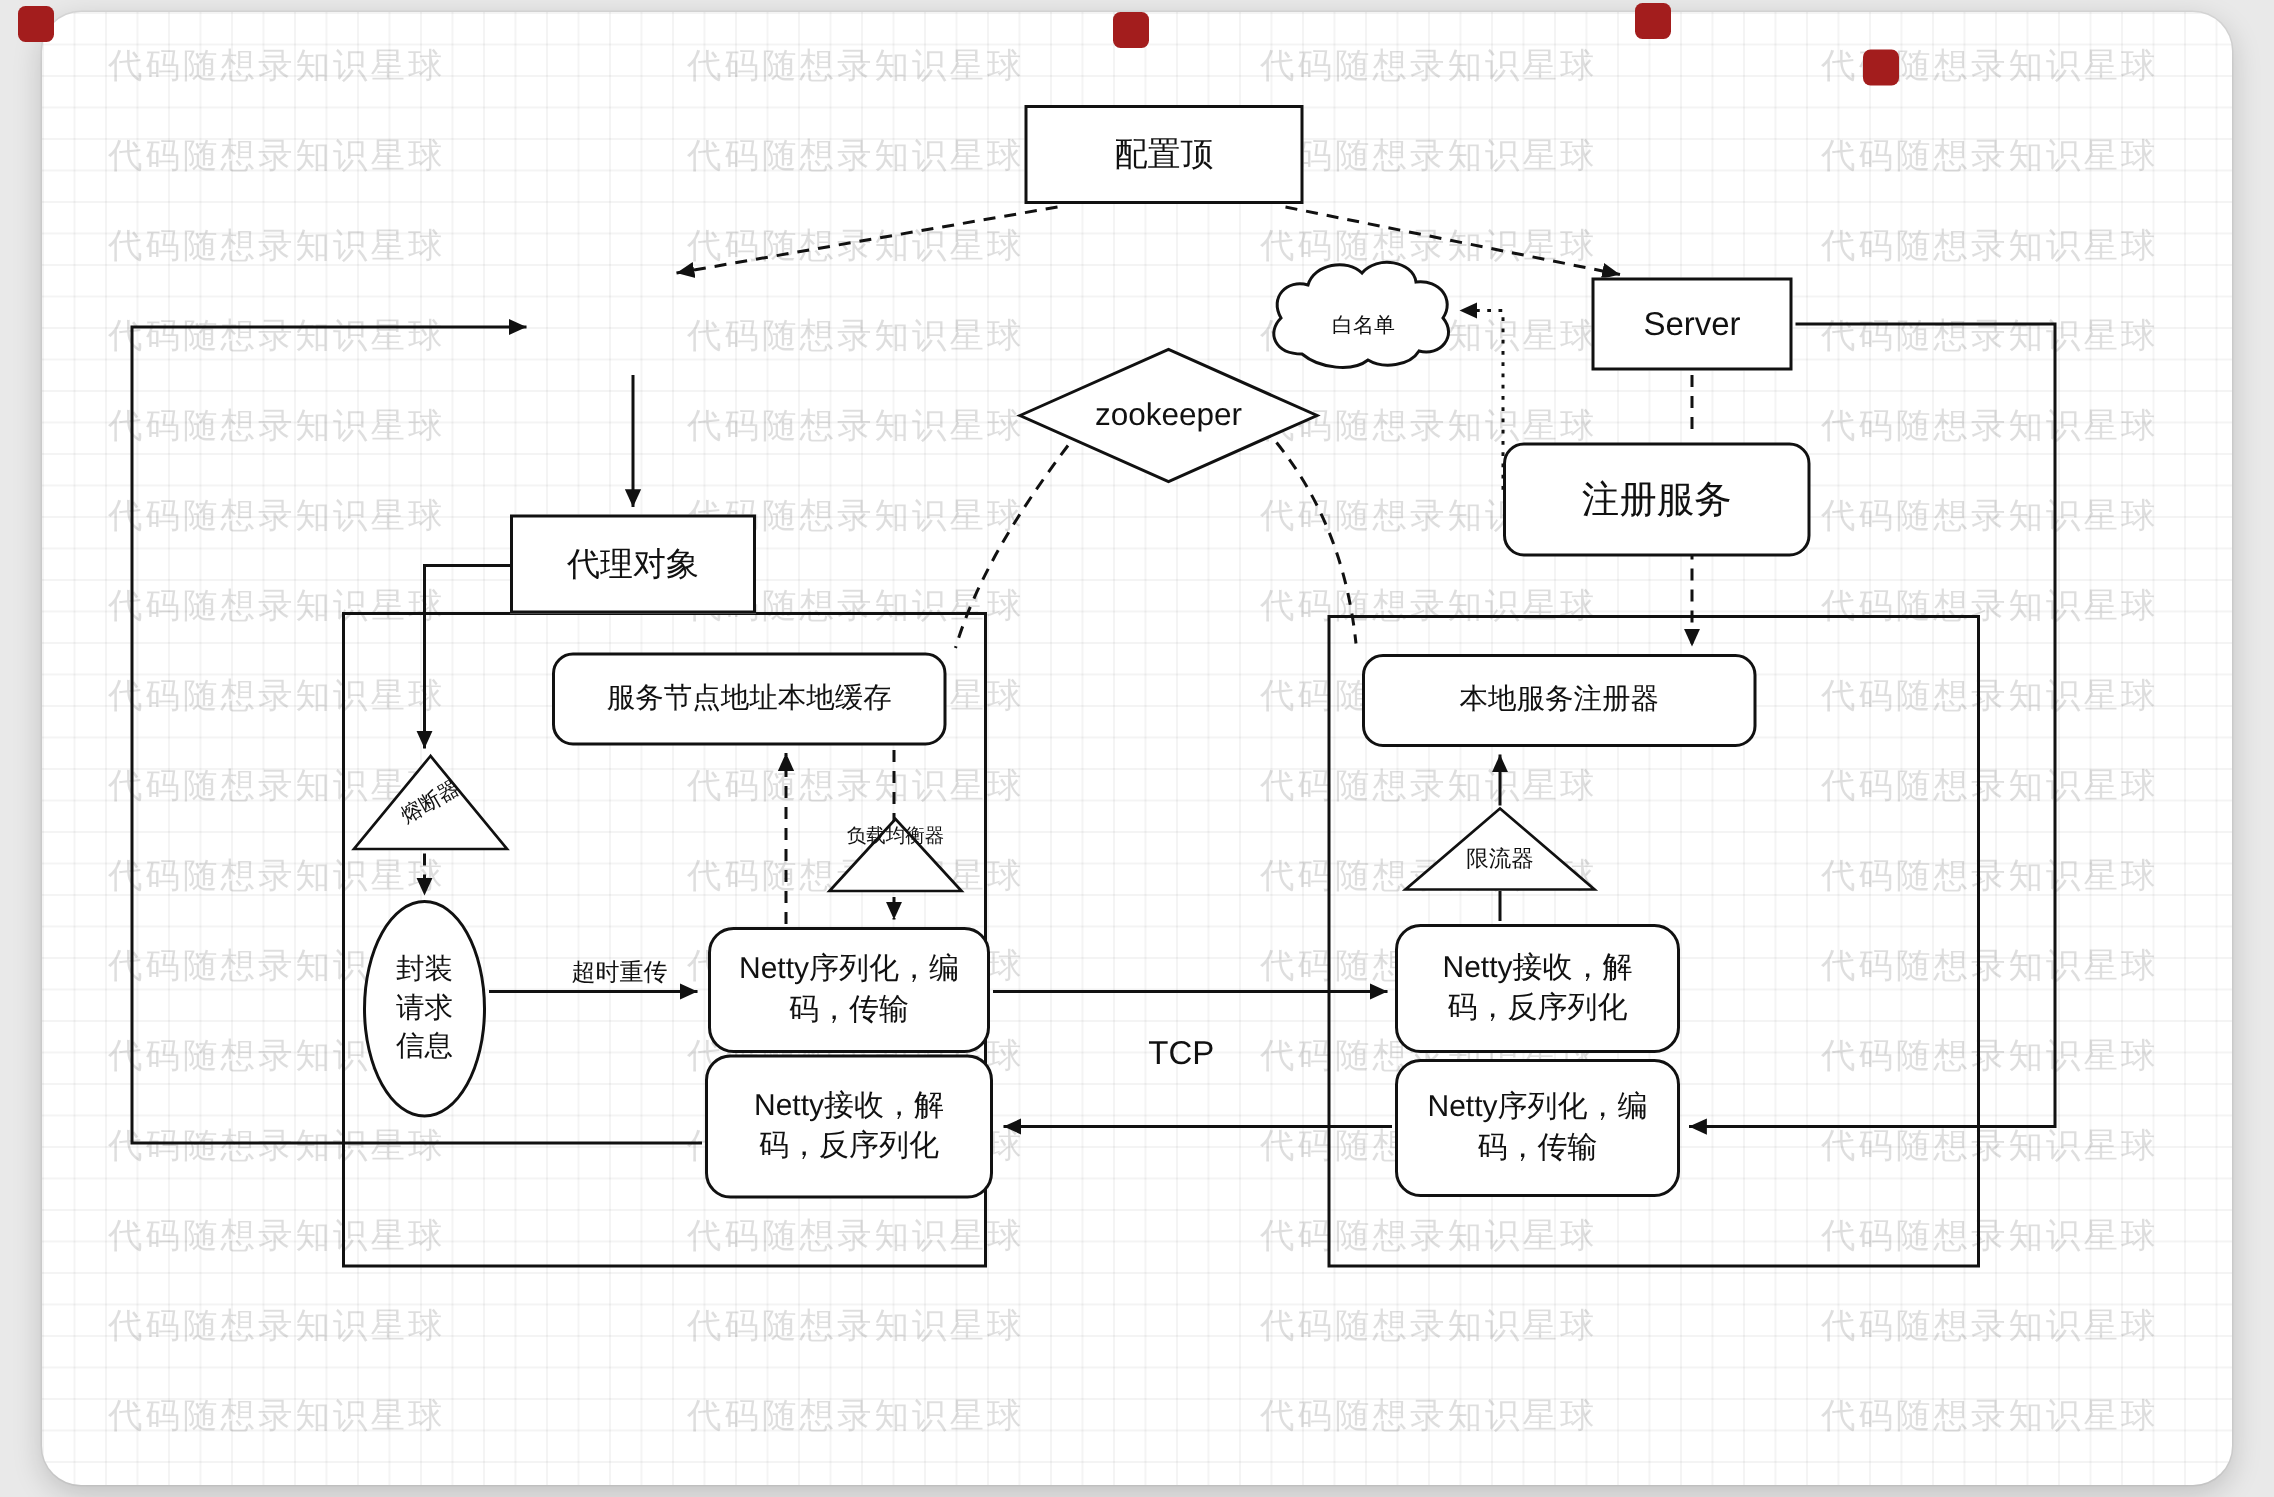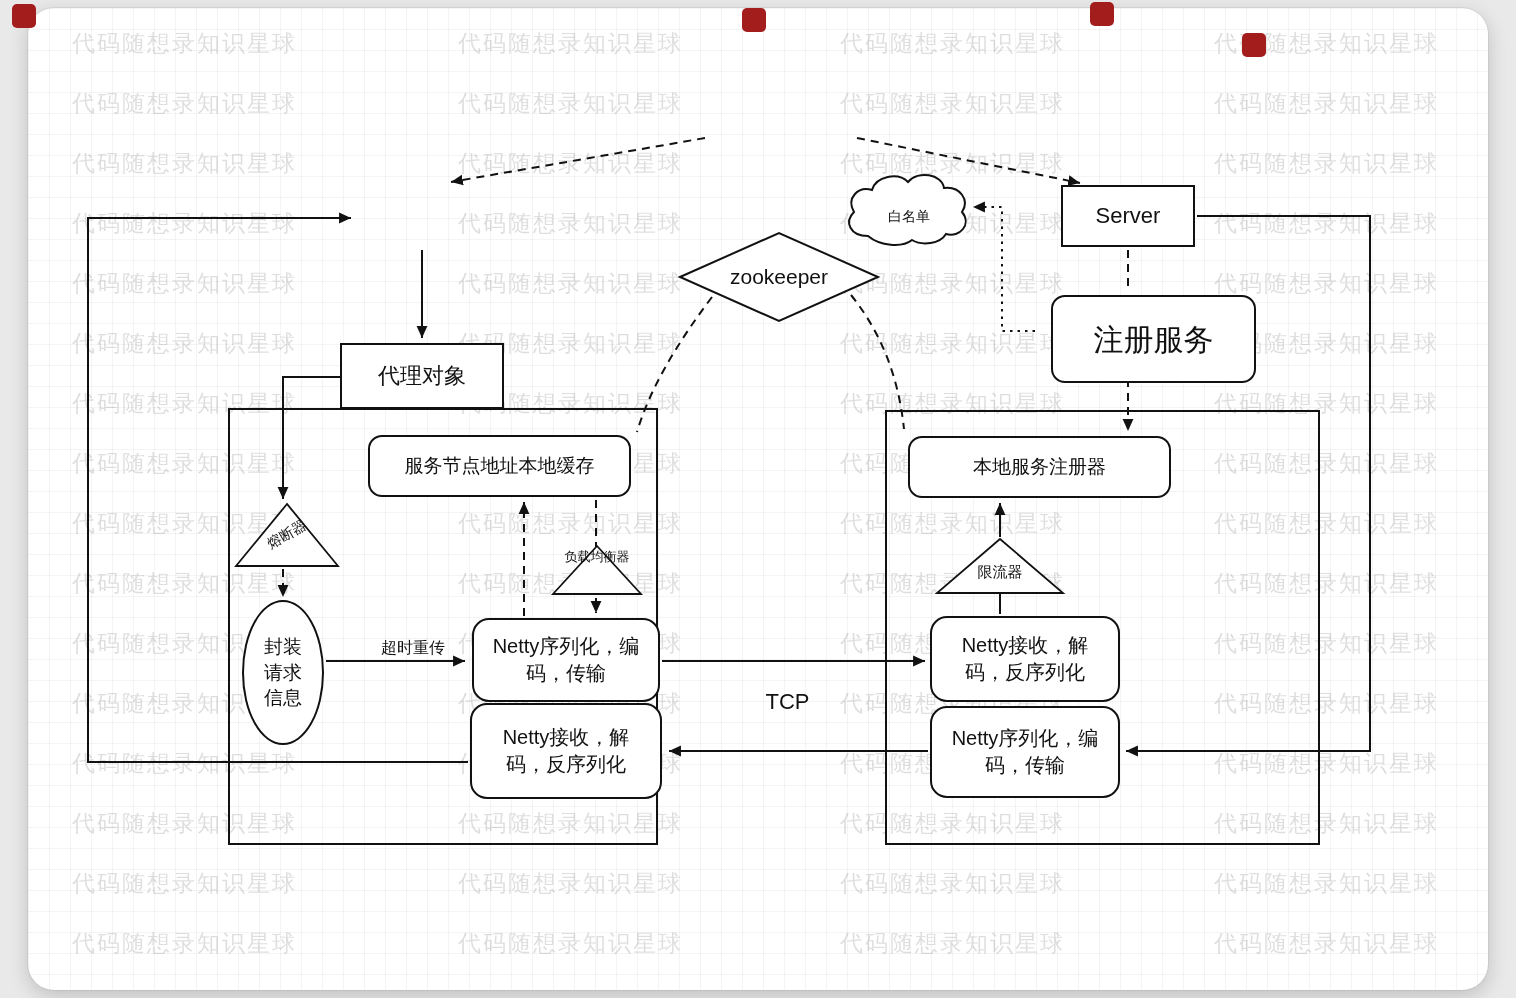--- a/index.html
+++ b/index.html
@@ -154,25 +154,26 @@
              C918,170 942,174 944,188 C960,186 970,200 962,212 C972,224 960,238 946,234
              C940,244 922,246 912,240 C902,248 880,246 868,236 Z" fill="#fff" stroke="#111" stroke-width="2"></path>
     <polygon points="287,504 236,566 338,566" fill="#fff" stroke="#111" stroke-width="1.8"></polygon>
     <polygon points="597,546 553,594 641,594" fill="#fff" stroke="#111" stroke-width="1.8"></polygon>
     <polygon points="1000,539 937,593 1063,593" fill="#fff" stroke="#111" stroke-width="1.8"></polygon>
   </svg>
 
   <div class="node container-box" style="left:228px;top:408px;width:430px;height:437px"></div>
   <div class="node container-box" style="left:885px;top:410px;width:435px;height:435px"></div>
 
+  <div class="node" style="left:683px;top:70px;width:186px;height:66px;font-size:22px">配置顶</div>
 
 
   <div class="node" style="left:1061px;top:185px;width:134px;height:62px;font-size:22px">Server</div>
 
-  <div class="node rounded" style="left:1051px;top:295px;width:205px;height:88px;font-size:30px">注册服务</div>
+  <div class="node rounded" style="left:1002px;top:295px;width:205px;height:76px;font-size:25px">注册服务</div>
 
   <div class="node" style="left:340px;top:343px;width:164px;height:66px;font-size:22px">代理对象</div>
 
   <div class="node rounded" style="left:368px;top:435px;width:263px;height:62px;font-size:19px">服务节点地址本地缓存</div>
 
   <div class="node rounded" style="left:908px;top:436px;width:263px;height:62px;font-size:19px">本地服务注册器</div>
 
   <div class="node ellipse" style="left:242px;top:600px;width:82px;height:145px;font-size:19px">
     <span class="wrap-narrow">封装请求信息</span>
   </div>

